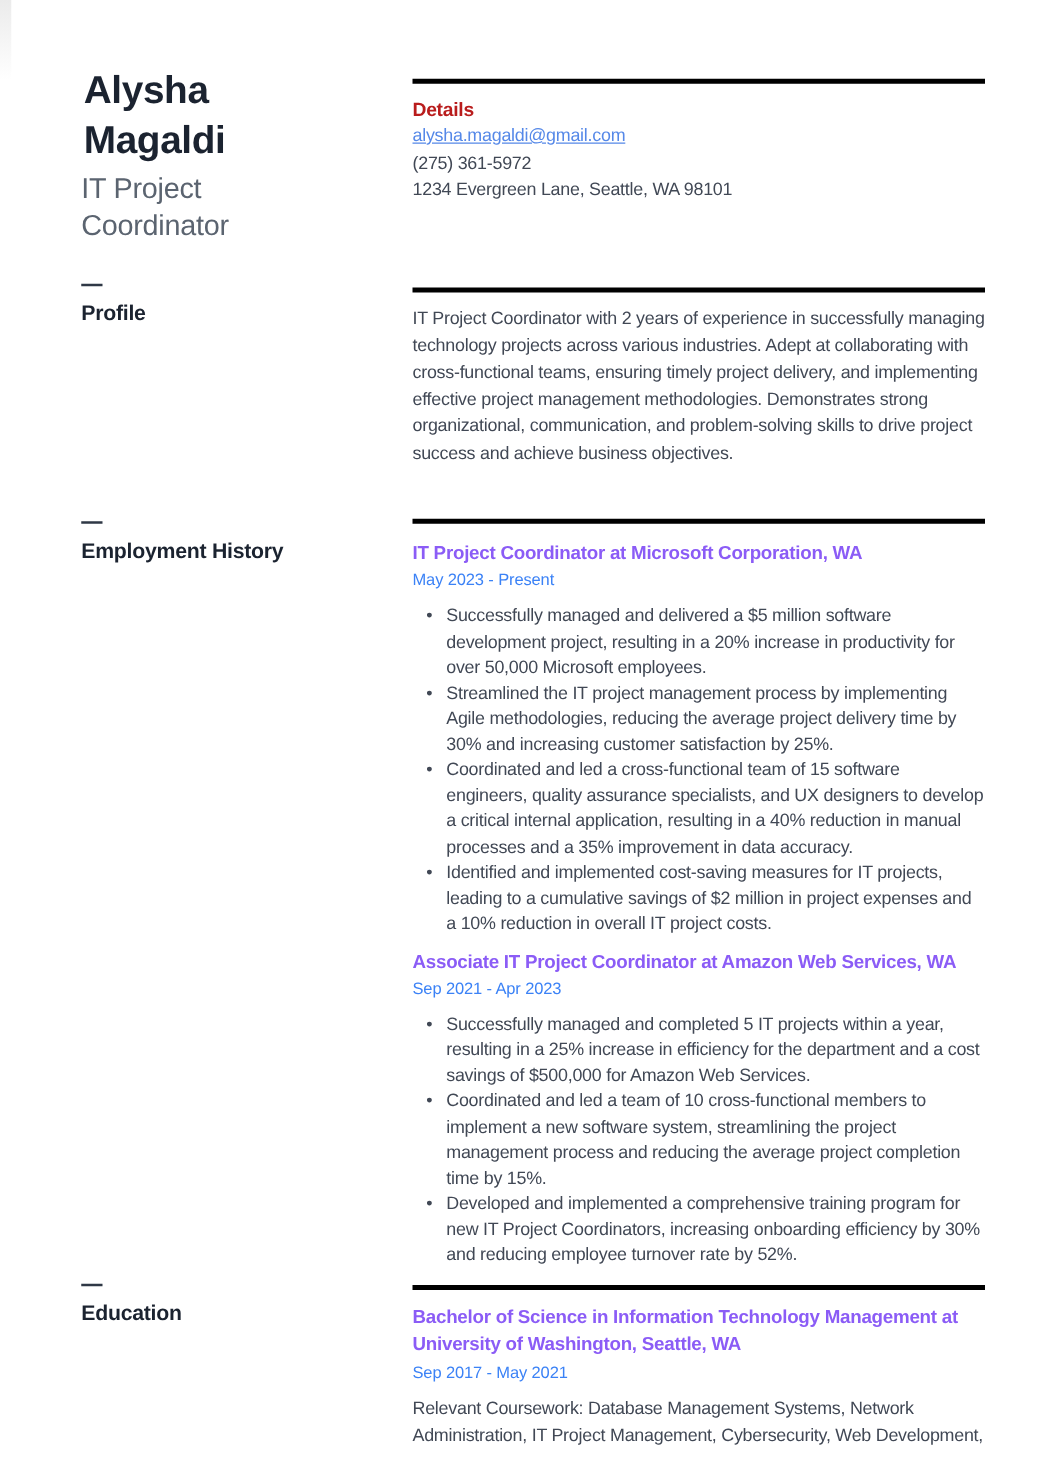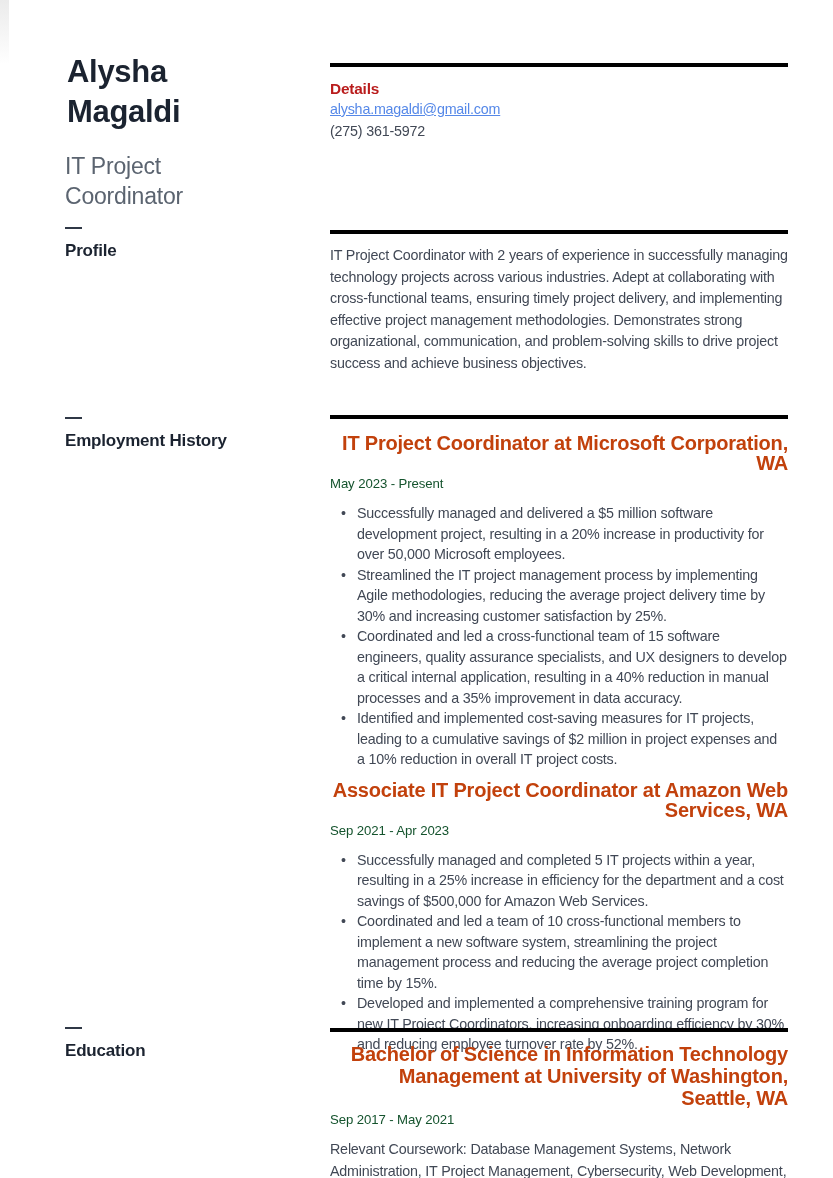--- a/index.html
+++ b/index.html
@@ -12,21 +12,21 @@
     background:linear-gradient(180deg,#ebebeb 0%, #f7f7f7 60%, #ffffff 100%);
   }
 
   
   .name-block { position:absolute; left:65px; top:50px; width:215px; }
   .name-block h1 {
     margin:2px; font-size:31px; line-height:40px; font-weight:700;
     color:#1b2330; letter-spacing:-0.3px;
   }
   .job-title {
-    margin-top:19px; font-size:23px; line-height:30px;
+    margin-top:3px; font-size:23px; line-height:30px;
     color:#5b6470; letter-spacing:-0.2px;
   }
   .side-section { position:absolute; left:65px; width:245px; }
   .dash { width:17px; height:2px; background:#2f3846; }
   .side-heading {
     margin-top:12px; font-size:17px; font-weight:700;
     color:#1b2330; letter-spacing:-0.2px;
   }
 
   
@@ -41,27 +41,27 @@
     color:#414855; letter-spacing:-0.2px;
   }
   .email { color:#5588e8; text-decoration:underline; }
   .body-text {
     margin:11px 0 0; font-size:14.3px; line-height:21.5px;
     color:#414855; letter-spacing:-0.2px;
   }
   .job.first { margin-top:14px; }
   .job.second { margin-top:10px; }
   .entry-title {
-    margin:0; font-size:20px; line-height:20px; font-weight:700;
-    color:#c2410c; letter-spacing:-0.2px;text-align:right;
+    margin:0; font-size:15px; line-height:20px; font-weight:700;
+    color:#8b5cf6; letter-spacing:-0.2px;
   }
   .edu-title { margin:11px 0 0; line-height:22px; }
   .dates {
     margin-top:2px; font-size:13.2px; line-height:18px;
-    color:#14532d; letter-spacing:-0.1px;
+    color:#3b82f6; letter-spacing:-0.1px;
   }
   ul.bullets { list-style:none; margin:10px 0 0; padding:0; }
   ul.bullets li {
     position:relative; padding-left:27px; margin:0;
     font-size:14.3px; line-height:20.5px; color:#414855; letter-spacing:-0.2px;
   }
   ul.bullets li::before { content:"\2022"; position:absolute; left:11px; top:0; }
   .coursework { margin-top:10px; }
 </style>
 </head>
@@ -92,20 +92,21 @@
     </div>
   </aside>
 
   <main>
 
     <section class="rsection" style="top:63px">
       <div class="bar"></div>
       <h2>Details</h2>
       <a class="email" href="#">alysha.magaldi@gmail.com</a>
       <div class="dline">(275) 361-5972</div>
+      <div class="dline">1234 Evergreen Lane, Seattle, WA 98101</div>
     </section>
 
     <section class="rsection" style="top:230px">
       <div class="bar"></div>
       <p class="body-text">IT Project Coordinator with 2 years of experience in successfully managing technology projects across various industries. Adept at collaborating with cross-functional teams, ensuring timely project delivery, and implementing effective project management methodologies. Demonstrates strong organizational, communication, and problem-solving skills to drive project success and achieve business objectives.</p>
     </section>
 
     <section class="rsection" style="top:415px">
       <div class="bar"></div>
 

